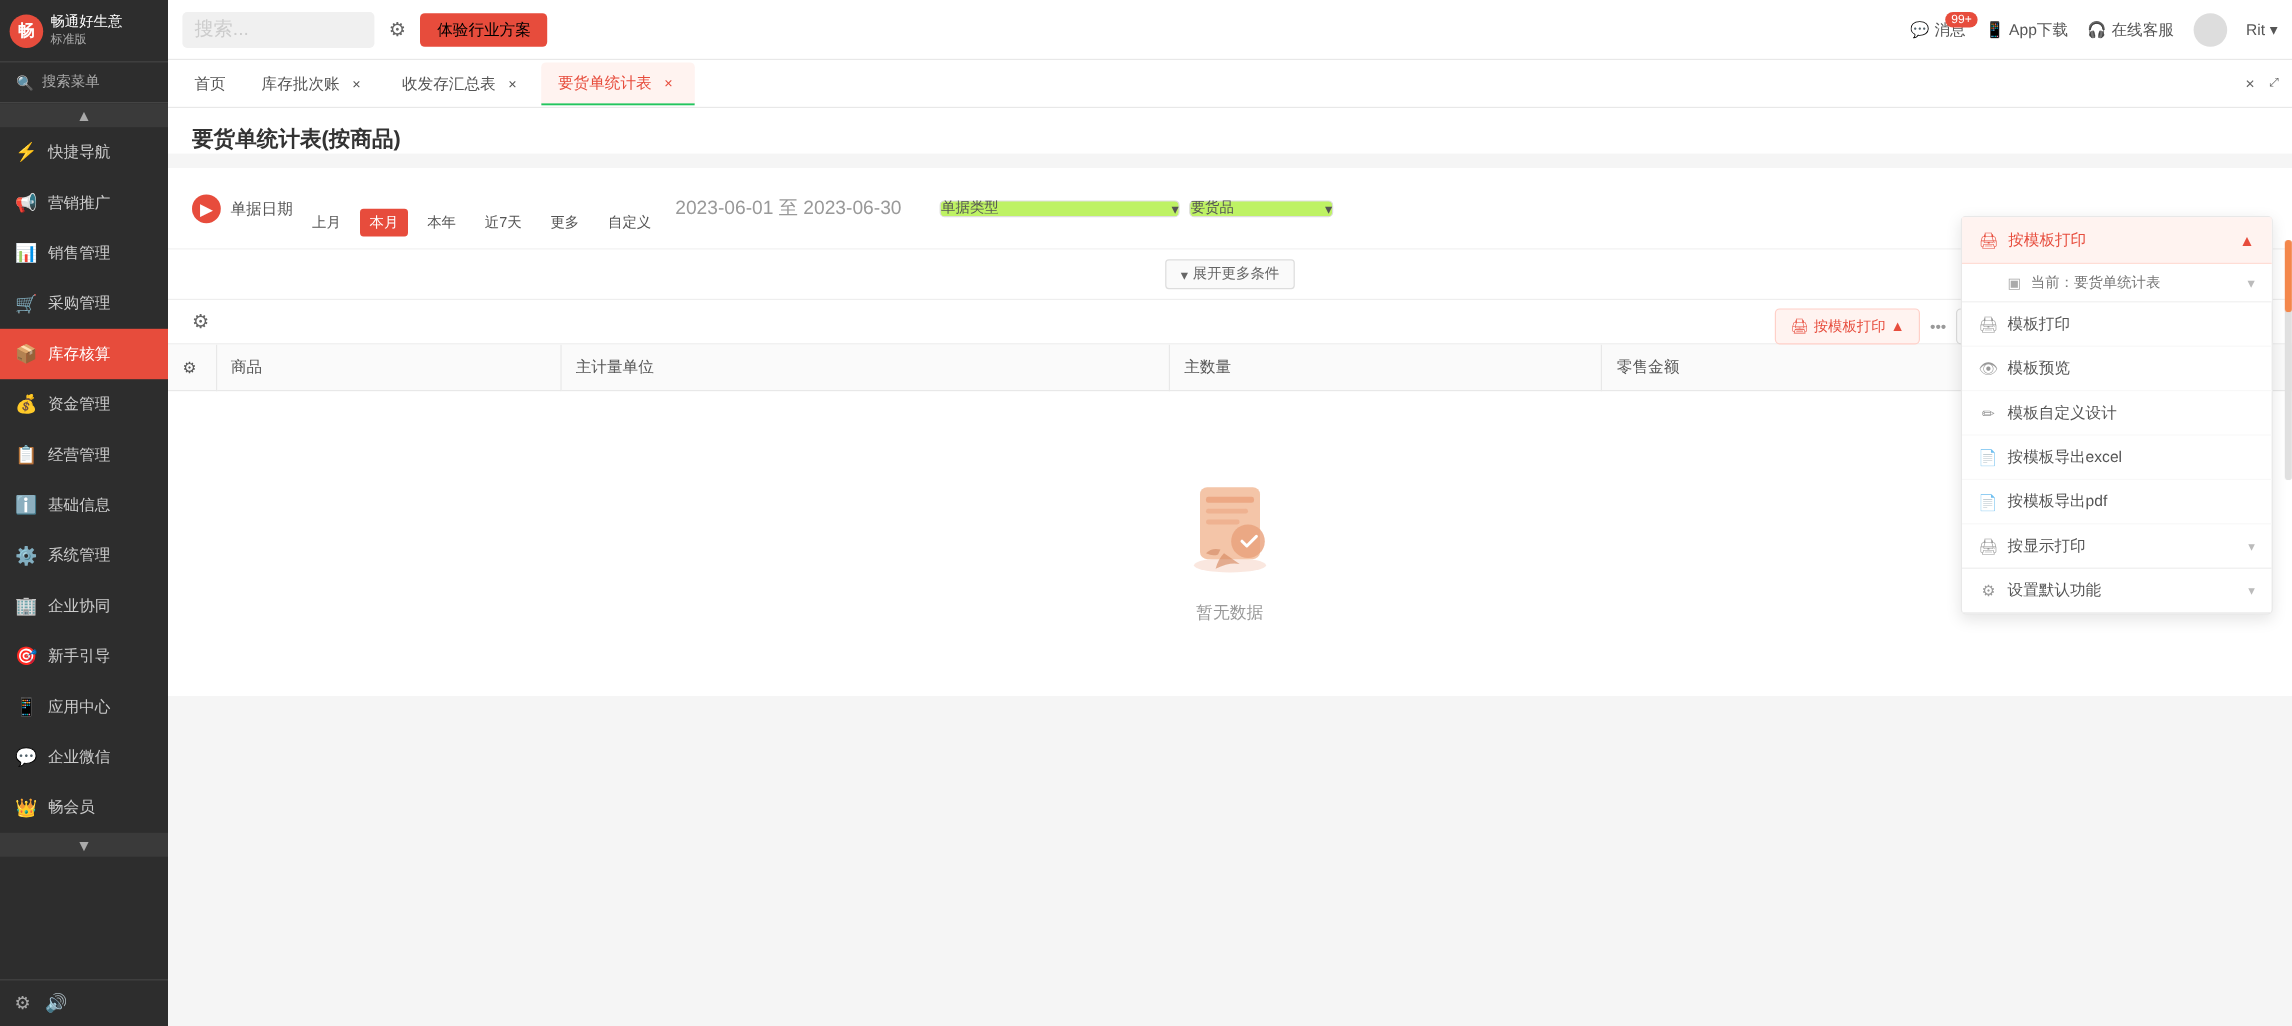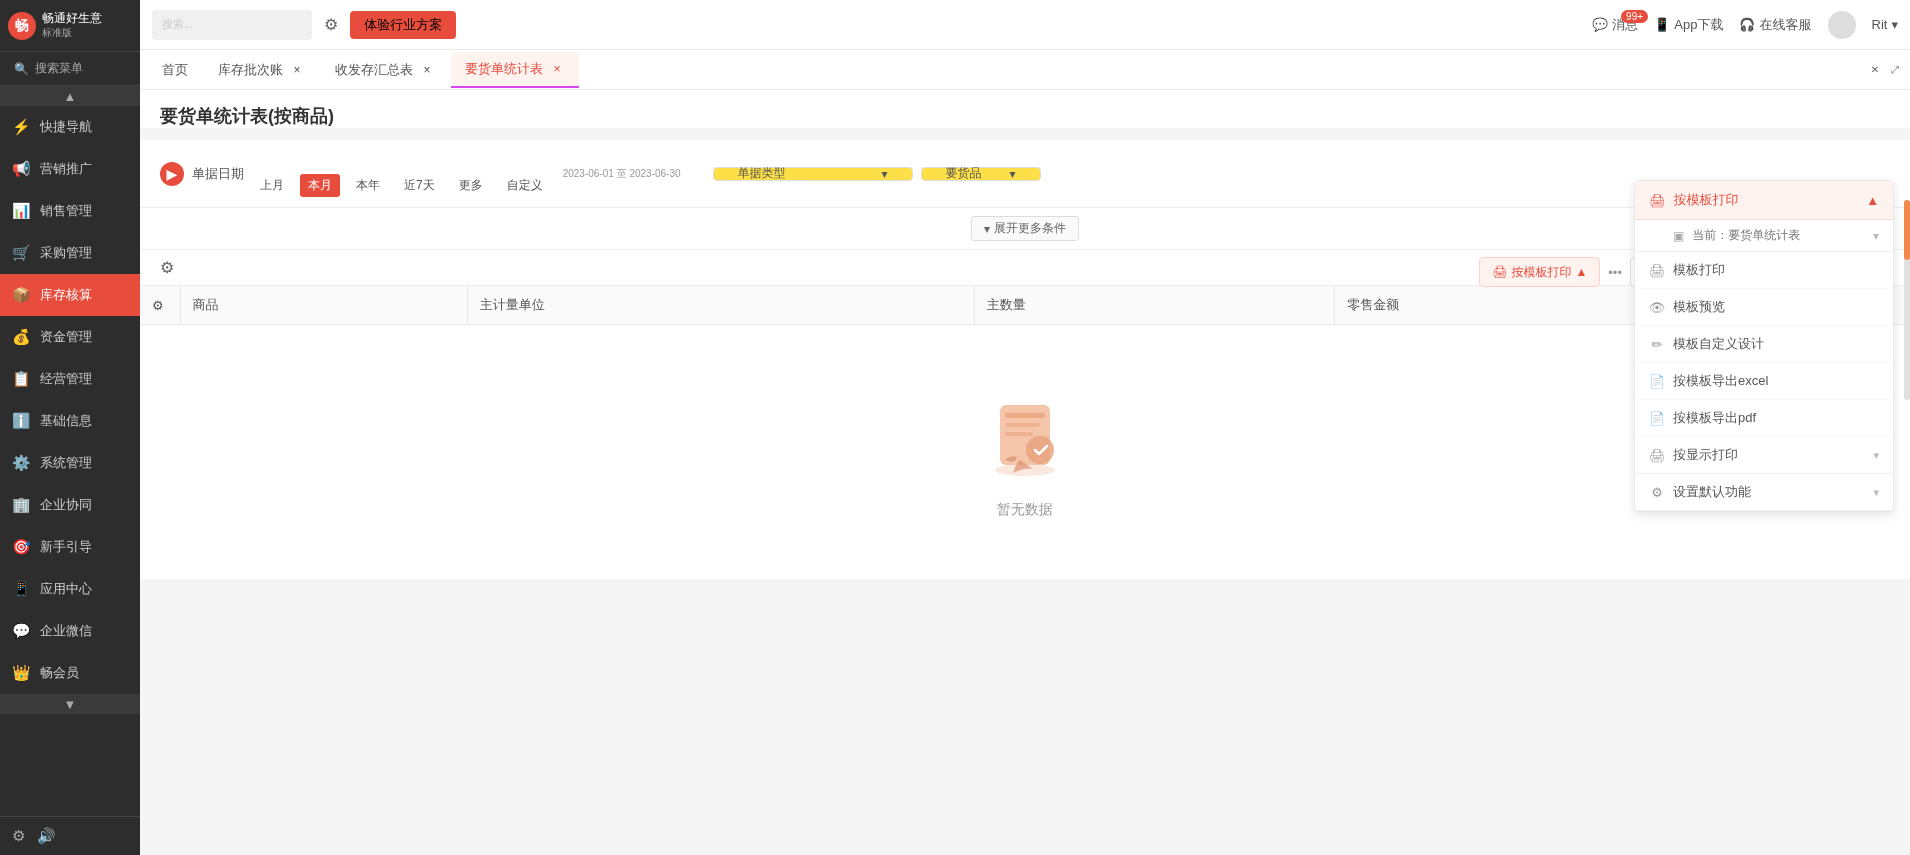--- a/index.html
+++ b/index.html
@@ -99,21 +99,21 @@
       height: 40px; background: #fff;
       display: flex; align-items: center;
       padding: 0 8px; border-bottom: 1px solid #e8e8e8; gap: 2px;
     }
     .tab {
       padding: 6px 14px; font-size: 13px;
       display: flex; align-items: center; gap: 6px;
       cursor: pointer; border-radius: 4px 4px 0 0;
       color: #555; height: 36px;
     }
-    .tab.active { background: #fff3f0; color: #e74c3c; border-bottom: 2px solid #d946ef; }
+    .tab.active { background: #fff3f0; color: #e74c3c; border-bottom: 2px solid #22c55e; }
     .tab-close-btn {
       width: 16px; height: 16px; display: flex; align-items: center; justify-content: center;
       border-radius: 50%; font-size: 12px;
     }
     .window-btns { margin-left: auto; display: flex; gap: 6px; }
     .window-btn { width: 14px; height: 14px; border-radius: 50%; cursor: pointer; display: flex; align-items: center; justify-content: center; font-size: 10px; color: #666; }
 
     
     .content { flex: 1; overflow: auto; padding: 0; background: #f5f5f5; position: relative; }
 
@@ -135,26 +135,26 @@
       border-radius: 50%; display: flex; align-items: center; justify-content: center;
       color: white; cursor: pointer; font-size: 14px; flex-shrink: 0;
     }
     .filter-label { color: #555; font-size: 13px; }
     .date-btn {
       padding: 3px 8px; border-radius: 3px;
       font-size: 12px; cursor: pointer; color: #555;
       border: none; background: transparent; margin-top: 24px;
     }
     .date-btn.active { background: #e74c3c; color: white; border-radius: 3px; }
-    .date-range { font-size: 10px; color: #999; margin-left: 4px; }
+    .date-range { font-size: 16px; color: #999; margin-left: 4px; }
 
     .filter-select {
       height: 14px; min-width: 200px; border: 1px solid #ddd;
-      border-radius: 4px; padding: 0 24px; font-size: 12px;
-      color: #555; background: #fde047; cursor: pointer;
+      border-radius: 4px; padding: 0 0; font-size: 12px;
+      color: #555; background: #bef264; cursor: pointer;
       display: flex; align-items: center; justify-content: space-between;
     }
 
     .expand-row {
       background: #fff; padding: 8px 20px;
       display: flex; justify-content: center;
       border-bottom: 1px solid #eee;
     }
     .expand-btn {
       display: flex; align-items: center; gap: 4px;
@@ -351,21 +351,21 @@
   <div class="sidebar-footer">
     <span class="sidebar-footer-icon">⚙</span>
     <span class="sidebar-footer-icon">🔊</span>
   </div>
 </div>
 
 <div class="main">
 
   <div class="topbar">
     <div class="topbar-search">
-      <span style="color:#ccc;font-size:11px;">搜索...</span>
+      <span style="color:#ccc;font-size:16px;">搜索...</span>
     </div>
     <span class="topbar-gear">⚙</span>
     <div class="topbar-trial">体验行业方案</div>
     <div class="topbar-right">
       <div class="topbar-right-item">
         <span>💬</span>
         <span>消息</span>
         <span class="badge">99+</span>
       </div>
       <div class="topbar-right-item">

